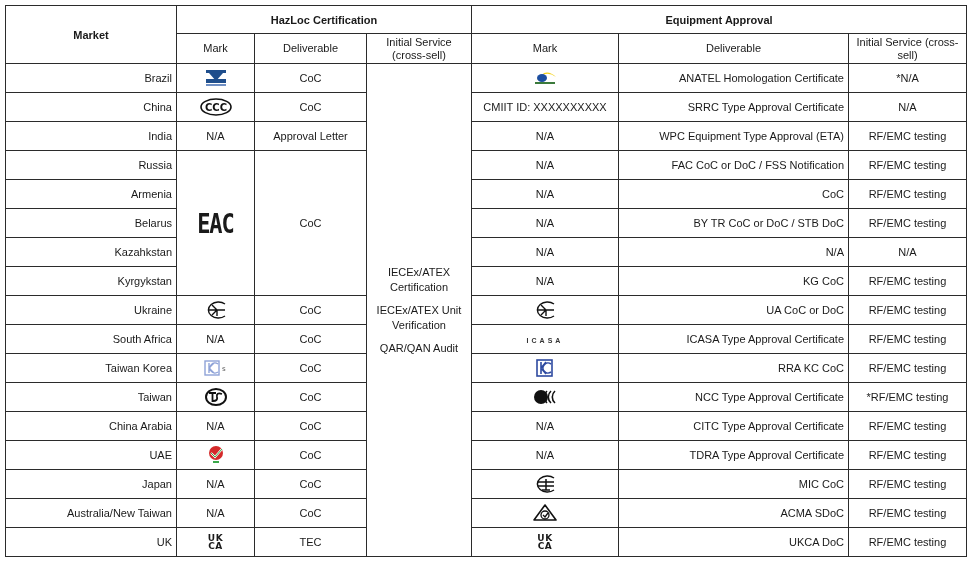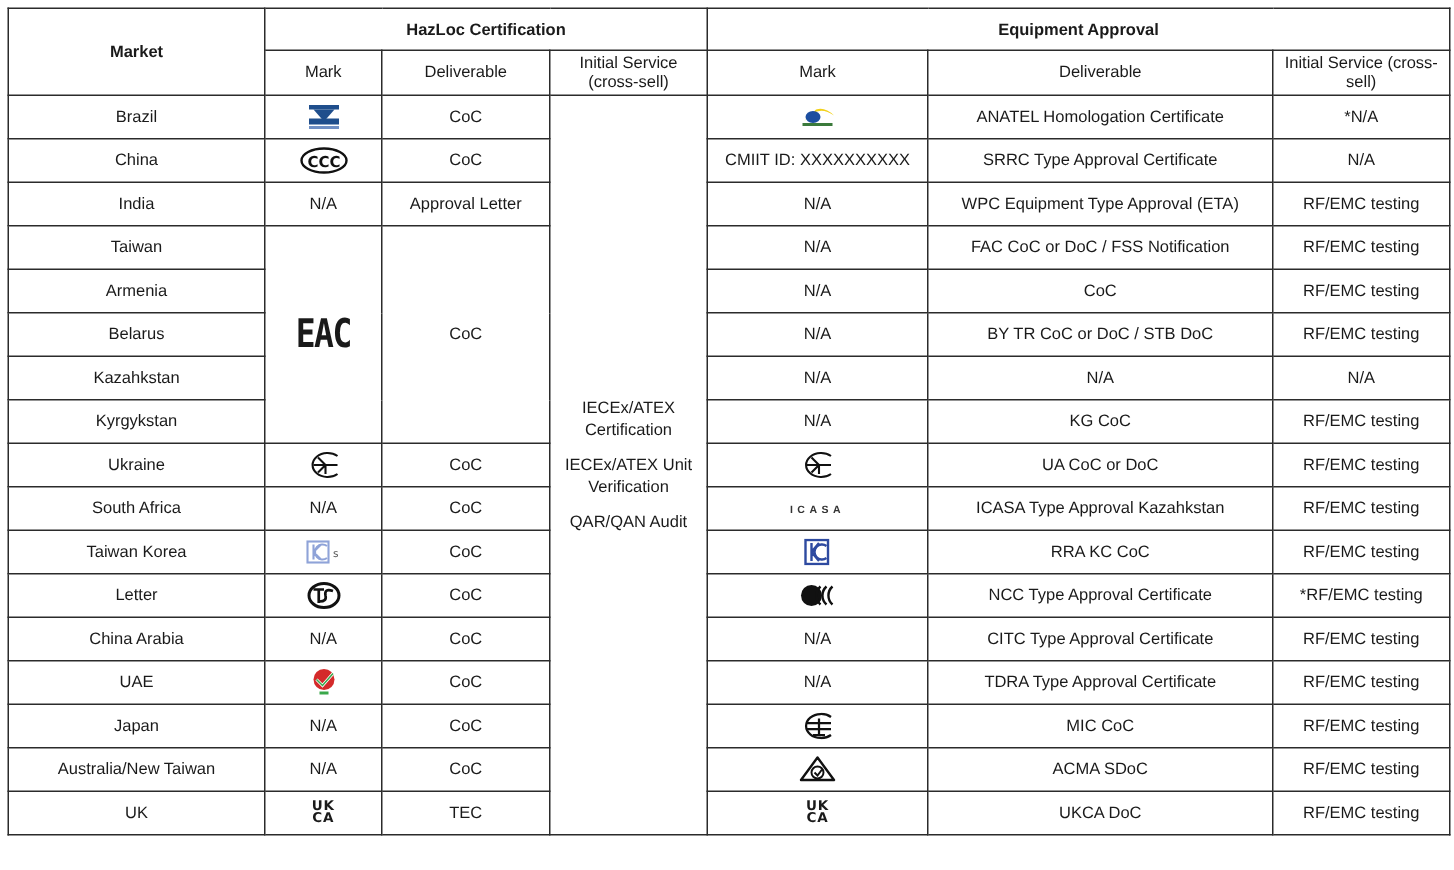--- a/index.html
+++ b/index.html
@@ -7,21 +7,21 @@
          font-family:"Liberation Sans", "DejaVu Sans", sans-serif; color:#1a1a1a; }
   table.cert { position:absolute; left:5px; top:5px; border-collapse:collapse;
                table-layout:fixed; width:961px; }
   table.cert td, table.cert th { border:1.5px solid #2b2b2b; padding:0 4px; font-size:11px;
                overflow:hidden; white-space:nowrap; }
   th { font-weight:normal; }
   .grp { font-weight:bold; height:27px; text-align:center; }
   .market-h { font-weight:bold; text-align:center; }
   .sub { height:29px; text-align:center; line-height:13px; }
   tr.data td { height:28px; }
-  .l { text-align:center; }
+  .l { text-align:right; }
   .c { text-align:center; }
   .ini { text-align:center; white-space:normal; vertical-align:middle; line-height:15px; padding-top:100px;margin-left:36px; }
   .ini span { display:block; }
   .gap { height:8px; }
   .eac { font-family:"DejaVu Sans Mono", monospace; font-weight:bold; font-size:22px; letter-spacing:-1px; transform:scaleY(1.2); display:inline-block; }
   .ukca { display:inline-block; font-family:"DejaVu Sans", sans-serif; font-weight:bold; font-size:9px; line-height:8px; letter-spacing:0.5px; text-align:center; }
   svg { vertical-align:middle; }
 </style>
 </head>
 <body>
@@ -99,21 +99,21 @@
   <tr class="data">
     <td class="l">India</td>
     <td class="c">N/A</td>
     <td class="c">Approval Letter</td>
     <td class="c">N/A</td>
     <td class="l">WPC Equipment Type Approval (ETA)</td>
     <td class="c">RF/EMC testing</td>
   </tr>
 
   <tr class="data">
-    <td class="l">Taiwan</td>
+    <td class="l">Russia</td>
     <td rowspan="5" class="c"><span class="eac">EAC</span></td>
     <td rowspan="5" class="c">CoC</td>
     <td class="c">N/A</td>
     <td class="l">FAC CoC or DoC / FSS Notification</td>
     <td class="c">RF/EMC testing</td>
   </tr>
 
   <tr class="data">
     <td class="l">Armenia</td>
     <td class="c">N/A</td>
@@ -161,21 +161,21 @@
     <td class="c">RF/EMC testing</td>
   </tr>
 
   <tr class="data">
     <td class="l">South Africa</td>
     <td class="c">N/A</td>
     <td class="c">CoC</td>
     <td class="c">
       <span style="font-size:7px;letter-spacing:3px;font-weight:bold;color:#333">ICASA</span>
     </td>
-    <td class="l">ICASA Type Approval Kazahkstan</td>
+    <td class="l">ICASA Type Approval Certificate</td>
     <td class="c">RF/EMC testing</td>
   </tr>
 
   <tr class="data">
     <td class="l">Taiwan Korea</td>
     <td class="c">
       <svg width="26" height="18" viewBox="0 0 26 18">
             <rect x="2" y="2" width="14" height="14" fill="none" stroke="#8fa3d8" stroke-width="1.4"></rect>
             <path d="M6 4 V14 M6 9 L11 4 M6 9 L11 14 M15 5 A5 5 0 1 0 15 13" fill="none" stroke="#8fa3d8" stroke-width="1.4"></path>
             <text x="19" y="12" font-size="7" font-family="DejaVu Sans, sans-serif" fill="#555">s</text>
@@ -186,21 +186,21 @@
       <svg width="20" height="18" viewBox="0 0 20 18">
             <rect x="2" y="1" width="15" height="16" fill="none" stroke="#2e4aa0" stroke-width="1.6"></rect>
             <path d="M6 3 V15 M6 9 L11 3 M6 9 L11 15 M16 5 A5 5 0 1 0 16 13" fill="none" stroke="#2e4aa0" stroke-width="1.6"></path>
           </svg>
     </td>
     <td class="l">RRA KC CoC</td>
     <td class="c">RF/EMC testing</td>
   </tr>
 
   <tr class="data">
-    <td class="l">Letter</td>
+    <td class="l">Taiwan</td>
     <td class="c">
       <svg width="24" height="20" viewBox="0 0 24 20">
             <ellipse cx="12" cy="10" rx="10" ry="8" fill="none" stroke="#111" stroke-width="2"></ellipse>
             <path d="M5 6 H12 M8.5 6 V15 M18 7 Q12 5 13 10 Q14 14 9 14" fill="none" stroke="#111" stroke-width="1.8"></path>
           </svg>
     </td>
     <td class="c">CoC</td>
     <td class="c">
       <svg width="26" height="18" viewBox="0 0 26 18">
             <circle cx="9" cy="9" r="7" fill="#111"></circle>

